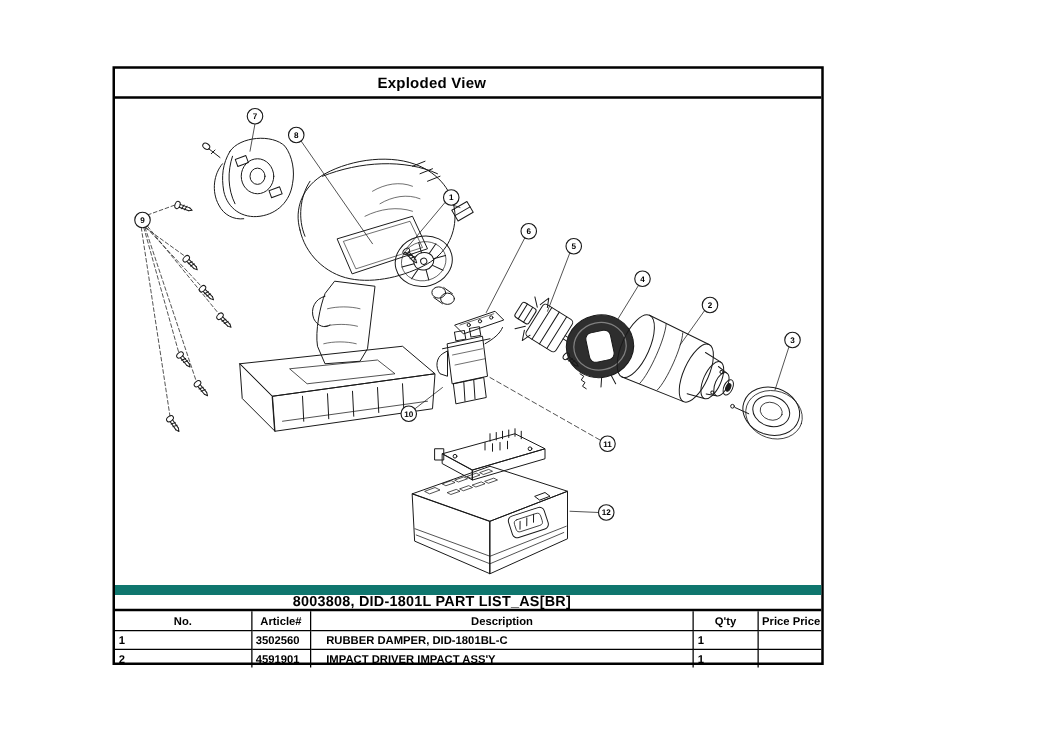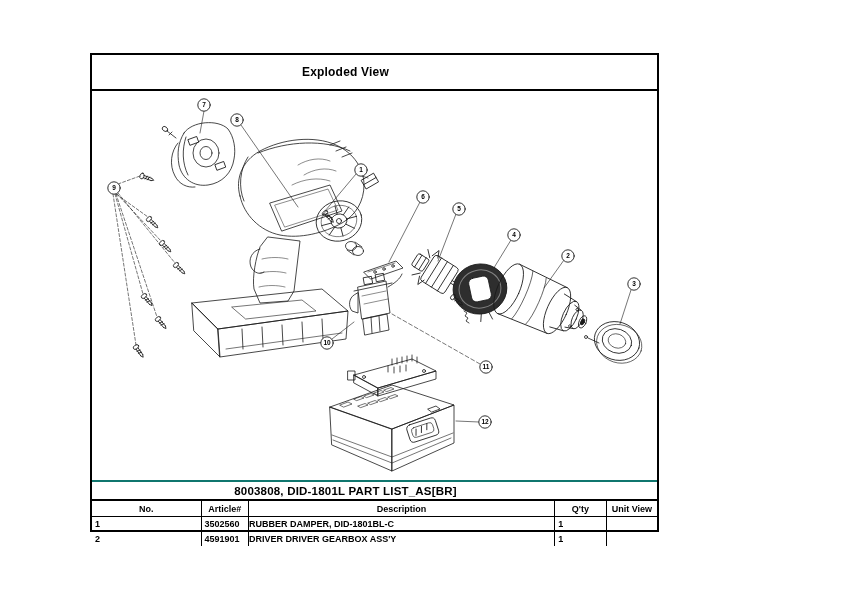--- a/index.html
+++ b/index.html
@@ -6,42 +6,42 @@
   body{
     width:842px;height:595px;background:#ffffff;position:relative;
     font-family:"Liberation Sans", sans-serif;color:#000;
     -webkit-font-smoothing:antialiased;
   }
   .sheet{
     position:absolute;left:90px;top:53px;width:569px;height:479px;
     border:2px solid #000;box-sizing:border-box;background:#fff;
   }
   .ev-title{
-    height:36px;border-bottom:2px solid #000;box-sizing:border-box;
+    height:24px;border-bottom:2px solid #000;box-sizing:border-box;
     display:flex;align-items:center;justify-content:center;
     font-size:12px;font-weight:bold;letter-spacing:.2px;
     padding-right:58px;
   }
   .diagram-box{height:389px;overflow:hidden;}
   .diagram-box svg{display:block;}
   .pl-title{
-    height:21px;border-top:2px solid #0f766e;border-bottom:2px solid #000;
+    height:21px;border-top:8px solid #0f766e;border-bottom:2px solid #000;
     box-sizing:border-box;display:flex;align-items:center;justify-content:center;
     font-size:11.5px;font-weight:bold;letter-spacing:.2px;padding-right:58px;
   }
   table.parts{
     width:100%;border-collapse:collapse;table-layout:fixed;
     font-size:9px;font-weight:bold;
   }
   table.parts th, table.parts td{
     border:1.4px solid #000;padding:0 3px;height:14px;
     overflow:hidden;white-space:nowrap;
   }
   table.parts th{height:15px;font-size:9px;}
-  table.parts td.col-description{text-align:left;padding-left:0;}
+  table.parts td.col-description{text-align:left;padding-left:12px;}
   table.parts th:first-child, table.parts td:first-child{border-left:none;}
   table.parts th:last-child, table.parts td:last-child{border-right:none;}
   table.parts tr:last-child td{border-bottom:none;}
   table.parts th{border-top:none;}
   svg text{font-family:"Liberation Sans", sans-serif;}
 </style>
 </head>
 <body>
 
 <div class="sheet">
@@ -328,34 +328,34 @@
         <col style="width:54.2%">
         <col style="width:9.1%">
         <col style="width:9.0%">
     </colgroup>
     <thead>
       <tr>
         <th>No.</th>
         <th>Article#</th>
         <th>Description</th>
         <th>Q'ty</th>
-        <th>Unit View</th>
+        <th>Price Price</th>
       </tr>
     </thead>
     <tbody>
         <tr>
           <td class="col-no">1</td>
           <td class="col-article">3502560</td>
           <td class="col-description">RUBBER DAMPER, DID-1801BL-C</td>
           <td class="col-qty">1</td>
           <td class="col-unit_price"></td>
         </tr>
         <tr>
           <td class="col-no">2</td>
           <td class="col-article">4591901</td>
-          <td class="col-description">DRIVER DRIVER GEARBOX ASS'Y</td>
+          <td class="col-description">IMPACT DRIVER IMPACT ASS'Y</td>
           <td class="col-qty">1</td>
           <td class="col-unit_price"></td>
         </tr>
       </tbody>
   </table>
 
 </div>
 
 </body></html>

